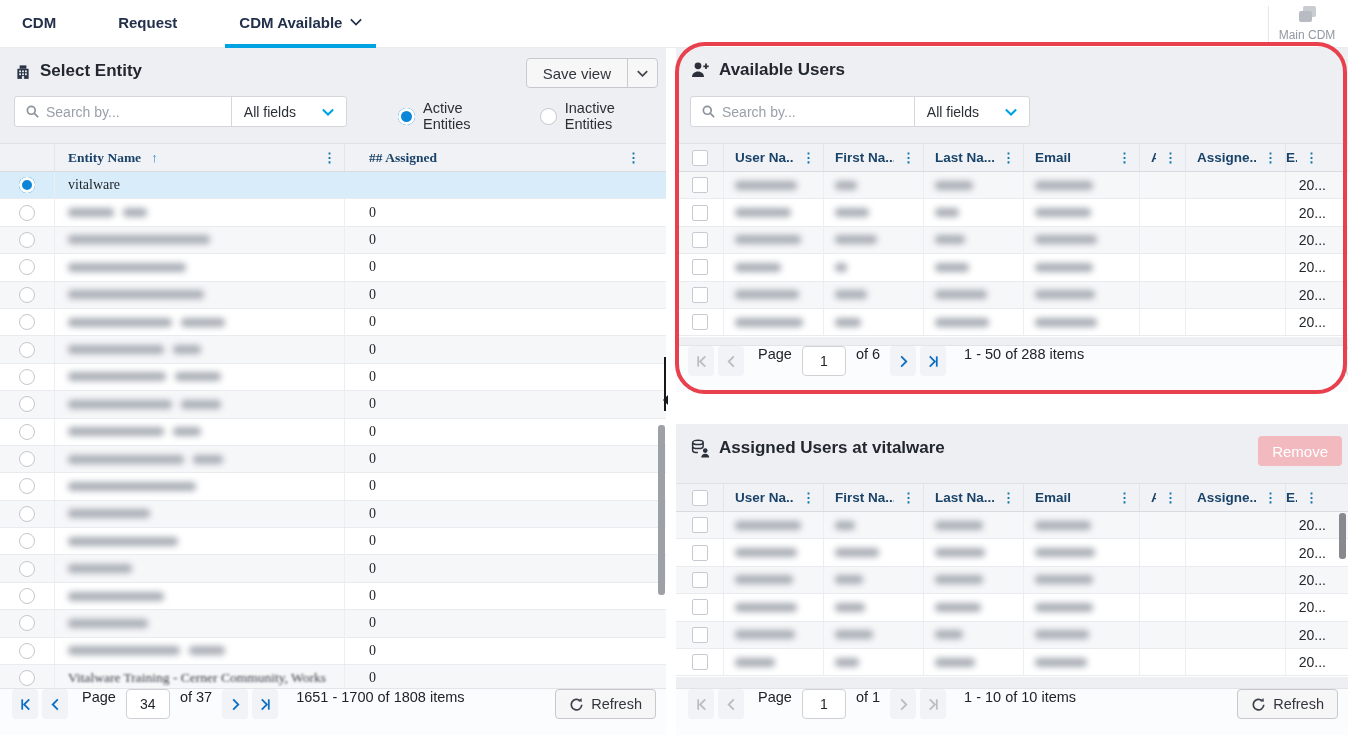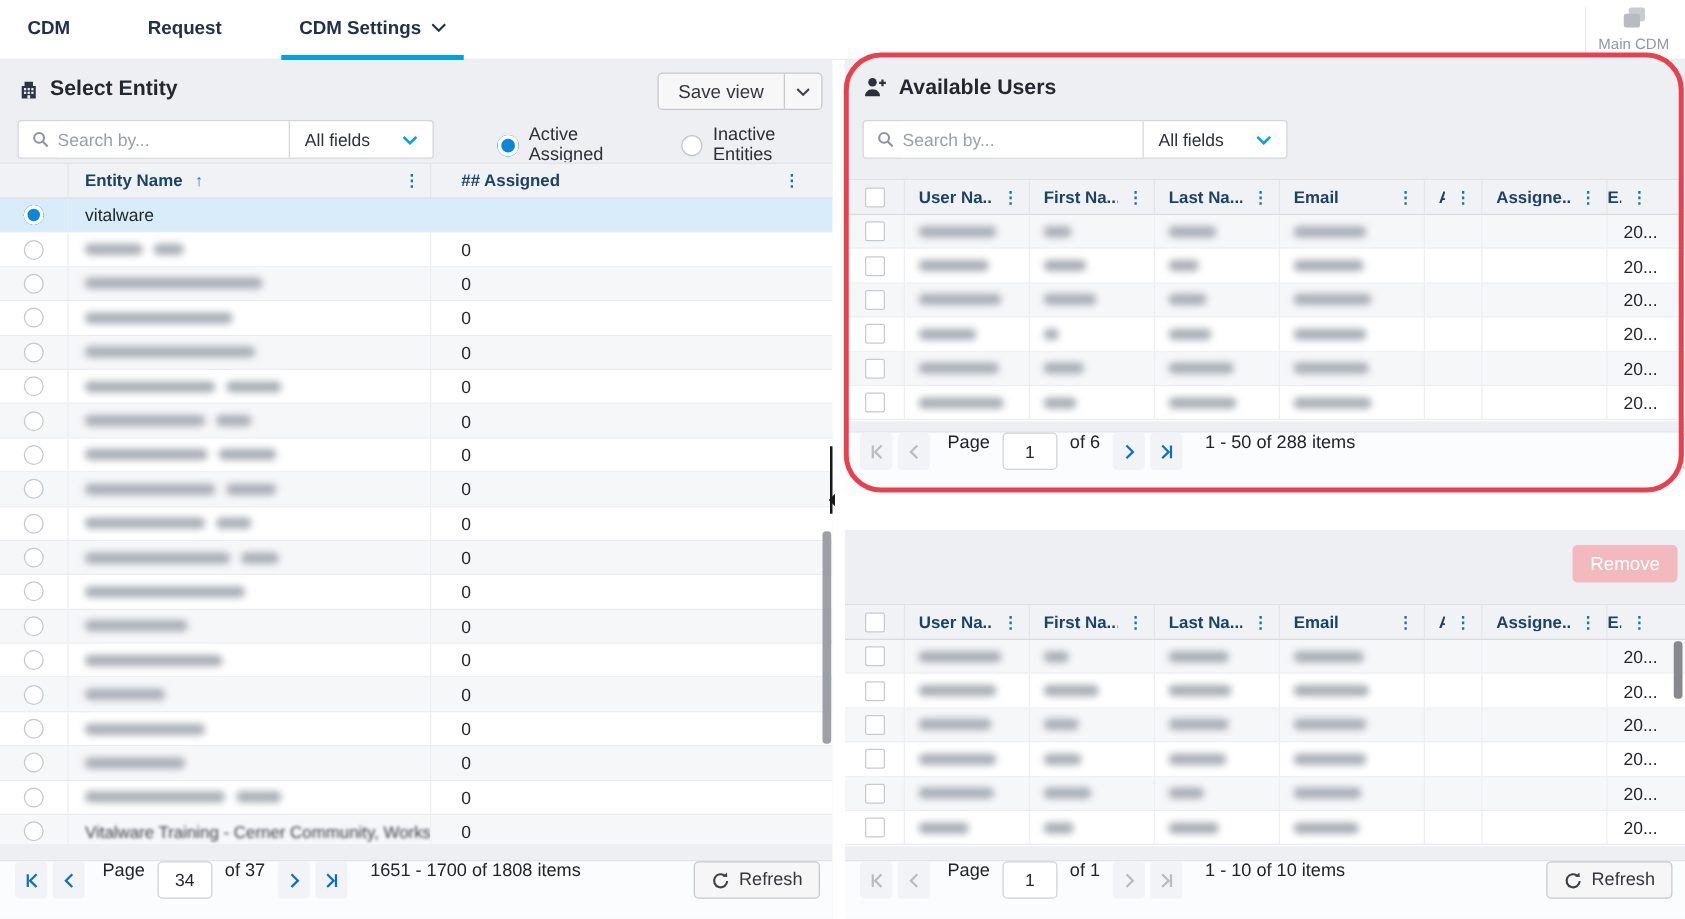--- a/index.html
+++ b/index.html
@@ -43,21 +43,21 @@
   .radio { width:17px; height:17px; border-radius:50%; background:#fff; border:1.5px solid #c4c7cc; flex:0 0 auto; }
   .radio.on { border:none; background:#0c87d8; box-shadow:inset 0 0 0 3px #fff, inset 0 0 0 9px #0c87d8; }
 
   
   .btn-disabled { position:absolute; height:30px; border:none; border-radius:4px; color:#fff; font-size:15px; font-family:inherit; display:flex; align-items:center; justify-content:center; padding:0 14px; }
   .assign { right:10px; top:48px; background:#a5d7b4; }
   .remove { right:6px; top:12px; background:#f2b9be; }
 
   
   .table { position:absolute; left:0; right:0; background:#fff; }
-  .lefttable { top:82px; }
+  .lefttable { top:95px;font-family:Liberation Serif, serif; }
   .usertable { top:95px; }
   .panel-assigned .usertable { top:59px; }
   .thead { display:flex; height:29px; background:#f1f2f5; border-top:1px solid #dfe1e6; border-bottom:1px solid #d8dade; font-size:13.5px; font-weight:700; color:#1a4369; }
   .hcell { display:flex; align-items:center; border-right:1px solid #e3e5e9; padding:0 0 0 11px; overflow:hidden; white-space:nowrap; }
   .hcell:last-child { border-right:none; }
   .dots { margin-left:auto; padding:0 8px; color:#1576ad; font-weight:700; font-size:13px; cursor:pointer; }
   .sort { color:#0d87d2; margin-left:10px; font-size:13px; }
   .tbody { overflow:hidden; }
   .trow { display:flex; height:27.4px; border-bottom:1px solid #e9ebee; background:#fff; cursor:pointer; }
   .tbody .trow:nth-child(odd) { background:#f6f7f9; }
@@ -113,21 +113,21 @@
 
 <div class="nav">
   <div class="nav-tabs">
     <div class="tab">
         <span>CDM</span>
       </div>
     <div class="tab">
         <span>Request</span>
       </div>
     <div class="tab active">
-      <span>CDM Settings</span>
+      <span>CDM Available</span>
       <span>
           <svg width="12" height="8" viewBox="0 0 14 8">
             <path d="M1 1l6 6 6-6" stroke="#22304b" stroke-width="2" fill="none"></path>
           </svg>
         </span>
     </div>
   </div>
   <div class="nav-sep"></div>
   <div class="main-cdm">
     <span class="mc-icon">
@@ -183,21 +183,21 @@
           <svg width="12" height="8" viewBox="0 0 14 8">
             <path d="M1 1l6 6 6-6" stroke="currentColor" stroke-width="2.4" fill="none"></path>
           </svg>
         </span>
     </div>
   </div>
 
   <div class="radios">
     <label>
         <span class="radio on"></span>
-        <span>Active Assigned</span>
+        <span>Active Entities</span>
       </label>
     <label>
         <span class="radio"></span>
         <span>Inactive Entities</span>
       </label>
   </div>
 
   <div class="table lefttable">
     <div class="thead">
       <div class="hcell c-radio"></div>
@@ -657,20 +657,36 @@
             <path d="M13.6 8.3a5.6 5.6 0 1 1-1.7-4.2" fill="none" stroke="#3c4048" stroke-width="1.8"></path>
             <path d="M13.3 1l.4 4-4-.4z" fill="#3c4048"></path>
           </svg>
         </span>
       <span>Refresh</span>
     </button>
   </div>
 </div>
 
 <div class="panel panel-assigned">
+  <div class="p-title" style="top:14px">
+    <span class="ticon">
+      <svg width="21" height="19" viewBox="0 0 20 18">
+          <g fill="none" stroke="#2b303a" stroke-width="1.4">
+            <ellipse cx="7.5" cy="3.2" rx="5" ry="2"></ellipse>
+            <path d="M2.5 3.2v3.8c0 1.1 2.2 2 5 2s5-.9 5-2V3.2"></path>
+            <path d="M2.5 7v3.8c0 1.1 2.2 2 5 2"></path>
+          </g>
+          <g fill="#2b303a">
+            <circle cx="14.5" cy="11" r="2.2"></circle>
+            <path d="M10.7 17.6c0-2.2 1.7-3.6 3.8-3.6s3.8 1.4 3.8 3.6z"></path>
+          </g>
+        </svg>
+    </span>
+    <span>Assigned Users at vitalware</span>
+  </div>
 
   <button class="btn-disabled remove">Remove</button>
 
   <div class="table usertable">
     <div class="thead">
         <div class="hcell c-check">
           <div class="checkbox"></div>
         </div>
         <div class="hcell c-user">
           <div class="" style="overflow: hidden; text-overflow: clip;">User Na...</div>

